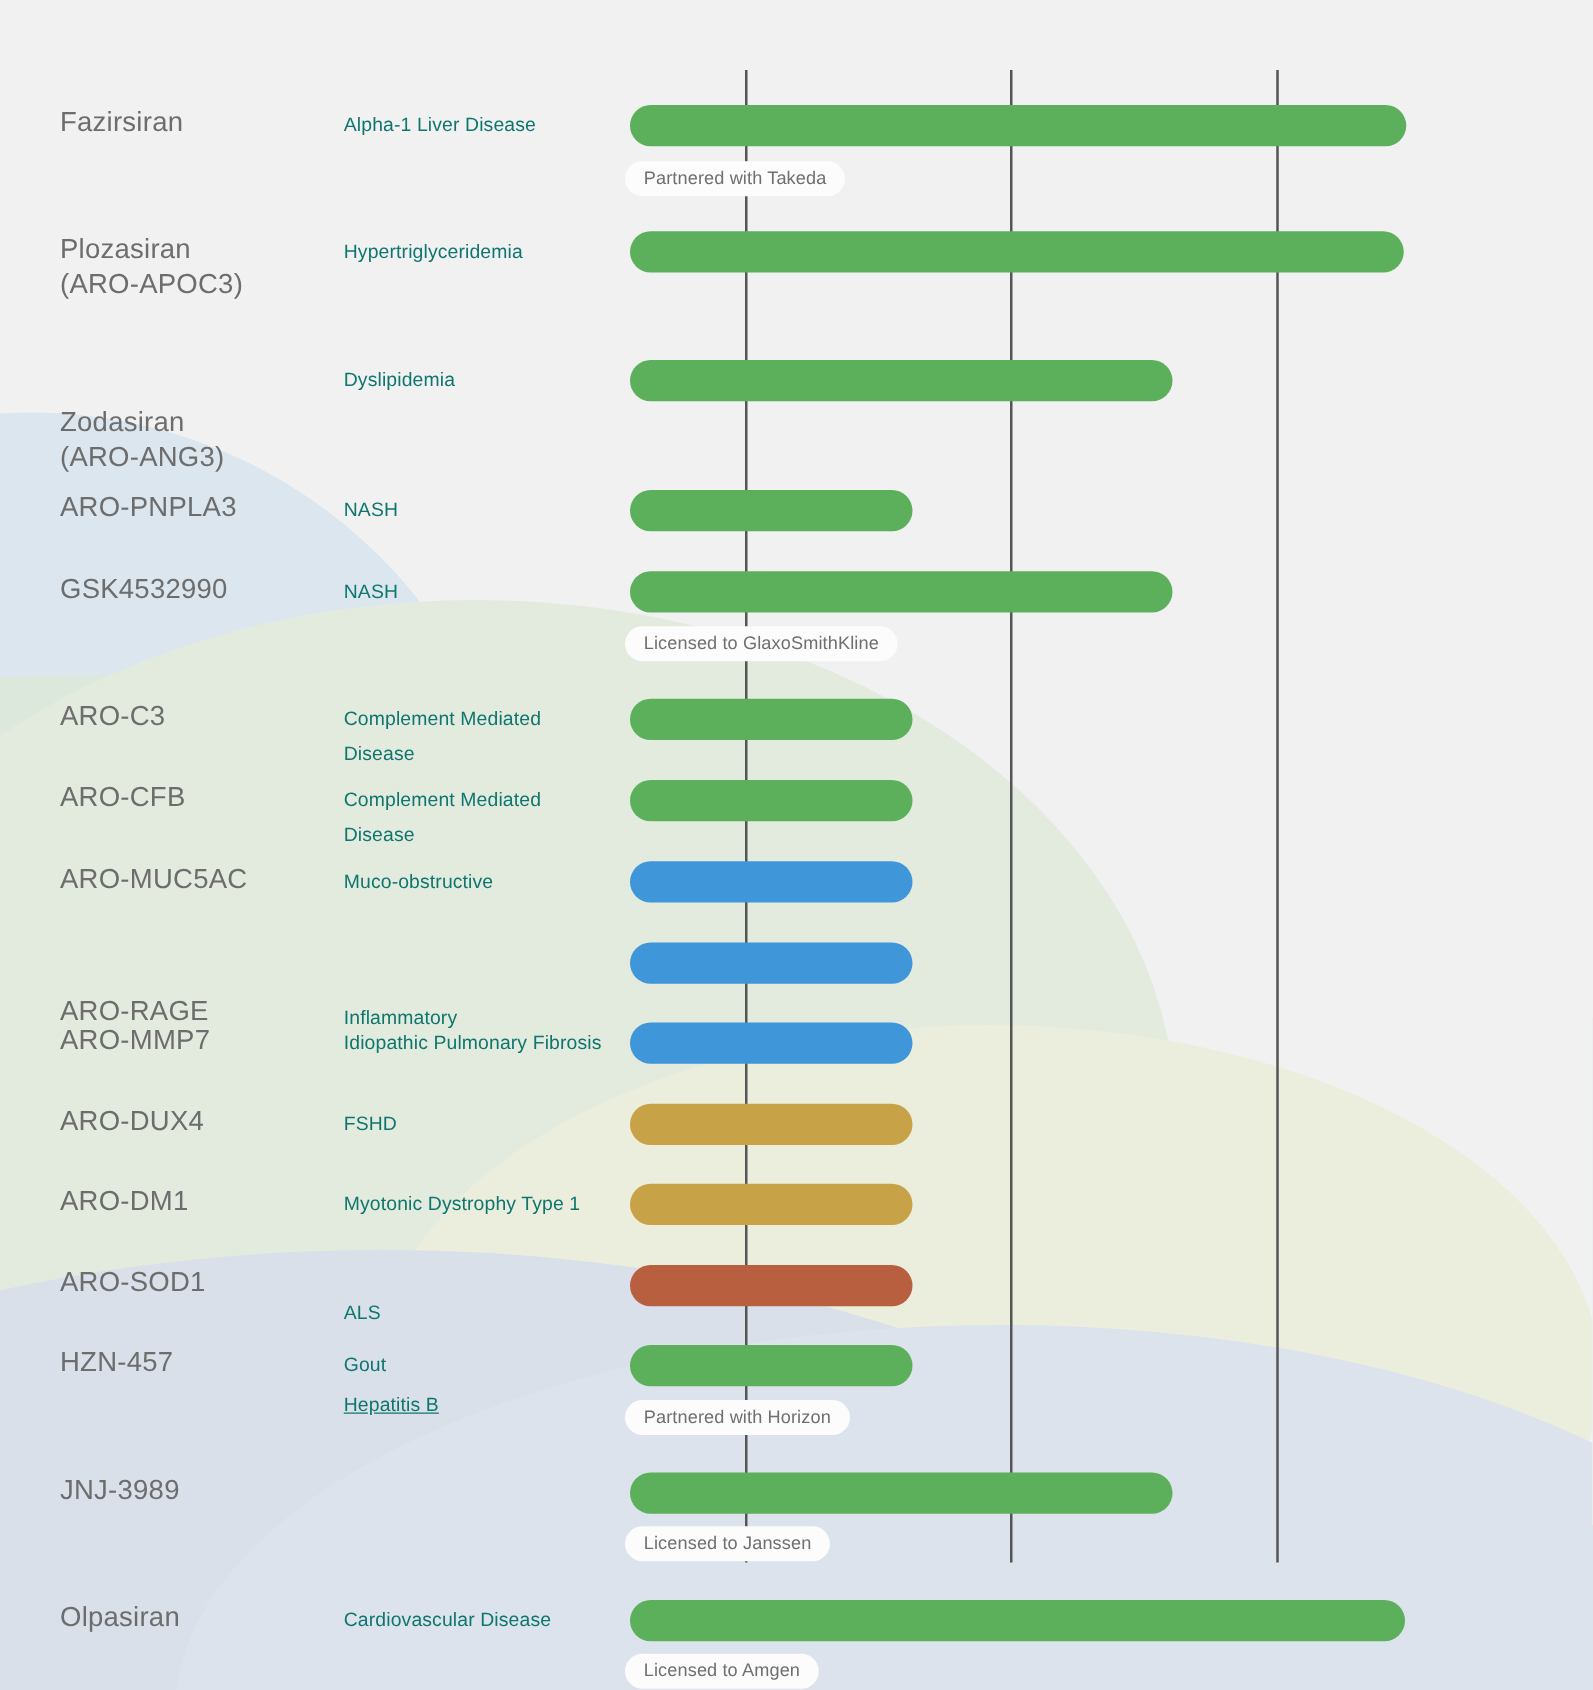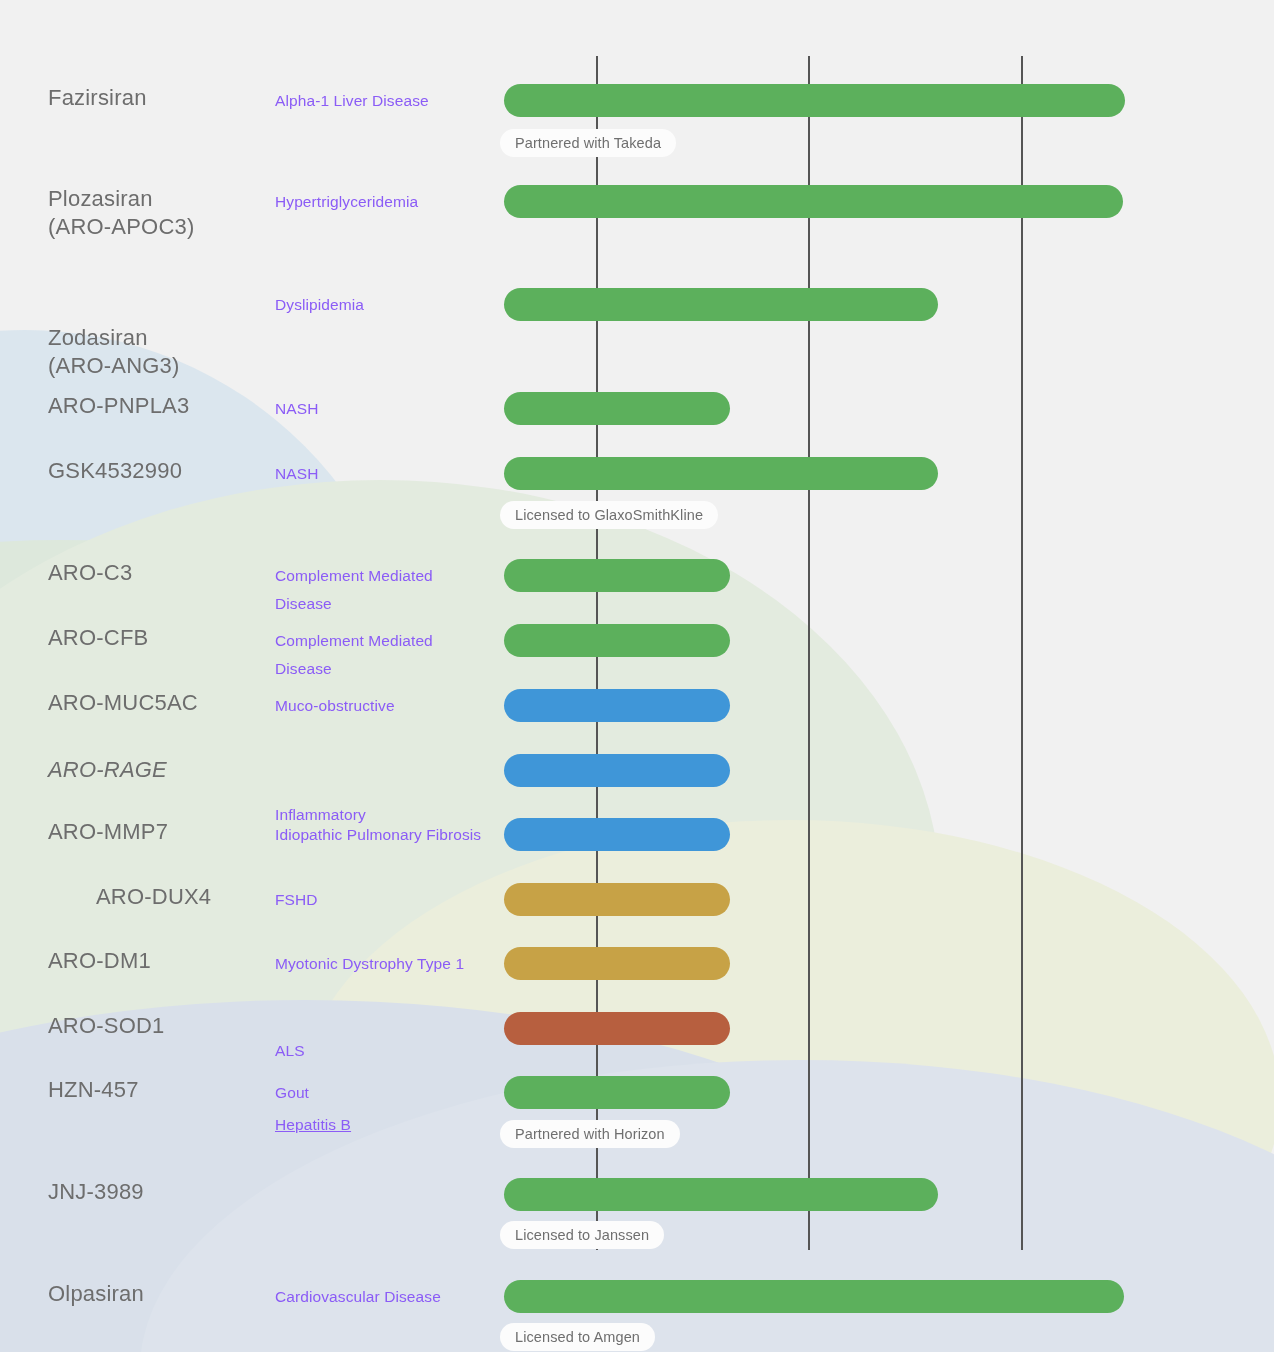--- a/index.html
+++ b/index.html
@@ -58,21 +58,21 @@
     position: absolute; left: 48px;
     width: 215px;
     color: #6d6d6d;
     font-size: 22px;
     line-height: 28px;
     letter-spacing: .2px;
   }
   .disease-name {
     position: absolute; left: 275px;
     width: 215px;
-    color: #8b5cf6;
+    color: #0f766e;
     font-size: 15.5px;
     line-height: 28px;
     letter-spacing: .1px;
   }
 
   .bar {
     position: absolute;
     left: 504px;
     height: 33px;
     border-radius: 17px;
@@ -150,31 +150,31 @@
         <div class="drug-name" style="top: 624px; white-space: pre-line;">ARO-CFB</div>
         <div class="disease-name" style="top: 627px;">Complement Mediated Disease</div>
         <div class="bar" style="top: 624px; width: 226px; background: rgb(92, 176, 92);"></div>
       </div>
       <div class="row" style="top: 0px;">
         <div class="drug-name" style="top: 689px; white-space: pre-line;">ARO-MUC5AC</div>
         <div class="disease-name" style="top: 692px;">Muco-obstructive</div>
         <div class="bar" style="top: 689px; width: 226px; background: rgb(63, 150, 216);"></div>
       </div>
       <div class="row" style="top: 0px;">
-        <div class="drug-name" style="top: 756px; white-space: pre-line; font-style: italic;">ARO-RAGE</div>
+        <div class="drug-name" style="top: 795px; white-space: pre-line;">ARO-RAGE</div>
         <div class="disease-name" style="top: 801px;">Inflammatory</div>
         <div class="bar" style="top: 754px; width: 226px; background: rgb(63, 150, 216);"></div>
       </div>
       <div class="row" style="top: 0px;">
         <div class="drug-name" style="top: 818px; white-space: pre-line;">ARO-MMP7</div>
         <div class="disease-name" style="top: 821px;">Idiopathic Pulmonary Fibrosis</div>
         <div class="bar" style="top: 818px; width: 226px; background: rgb(63, 150, 216);"></div>
       </div>
       <div class="row" style="top: 0px;">
-        <div class="drug-name" style="top: 883px; white-space: pre-line; margin-left: 48px;">ARO-DUX4</div>
+        <div class="drug-name" style="top: 883px; white-space: pre-line;">ARO-DUX4</div>
         <div class="disease-name" style="top: 886px;">FSHD</div>
         <div class="bar" style="top: 883px; width: 226px; background: rgb(199, 162, 70);"></div>
       </div>
       <div class="row" style="top: 0px;">
         <div class="drug-name" style="top: 947px; white-space: pre-line;">ARO-DM1</div>
         <div class="disease-name" style="top: 950px;">Myotonic Dystrophy Type 1</div>
         <div class="bar" style="top: 947px; width: 226px; background: rgb(199, 162, 70);"></div>
       </div>
       <div class="row" style="top: 0px;">
         <div class="drug-name" style="top: 1012px; white-space: pre-line;">ARO-SOD1</div>

